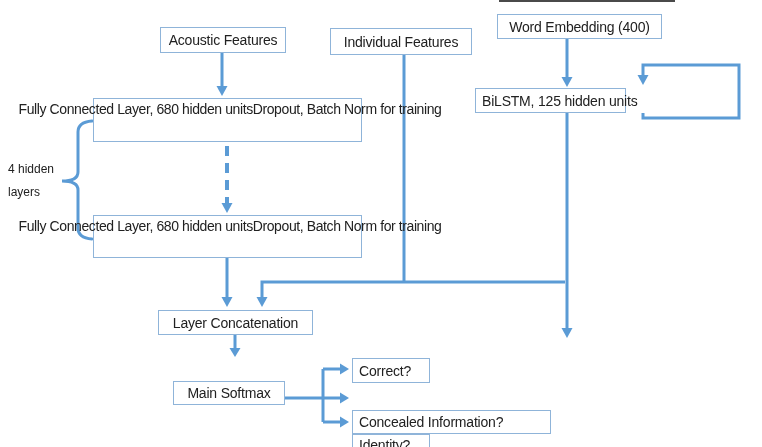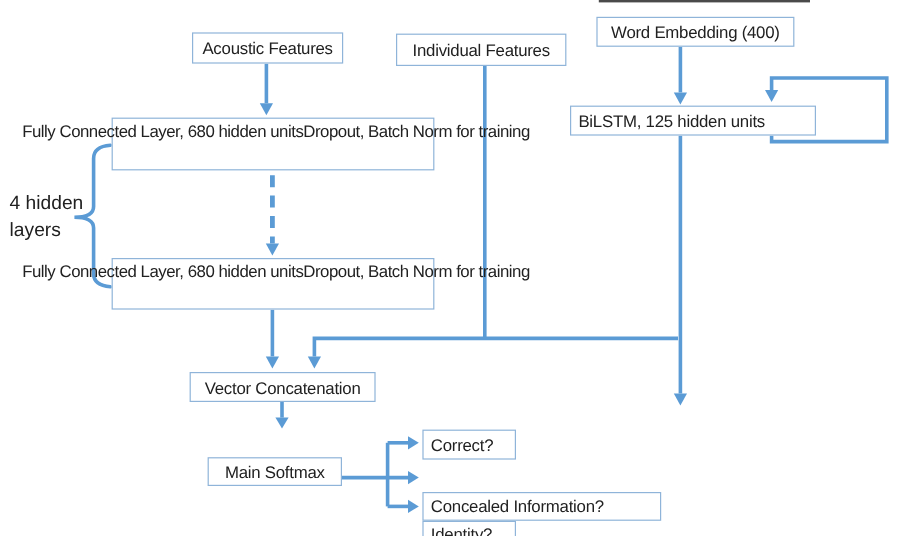--- a/index.html
+++ b/index.html
@@ -66,21 +66,21 @@
     align-items: flex-start;
     justify-content: center;
     padding-left: 5px;
     font-size: 14px;
     letter-spacing: -0.4px;
     line-height: 20px;
   }
   .annotation {
     position: absolute;
     color: var(--text, #212121);
-    font-size: 16px;
+    font-size: 12px;
     line-height: 23px;
     width: 66px;
   }
 </style>
 </head>
 <body>
 
 <div id="stage">
 
   <svg id="wires" viewBox="0 0 762 447" xmlns="http://www.w3.org/2000/svg">
@@ -133,23 +133,23 @@
   <div class="node two-line" style="left:93px; top:98px; width:269px; height:44px;">
     <span>Fully Connected Layer, 680 hidden units</span>
     <span>Dropout, Batch Norm for training</span>
   </div>
 
   <div class="node two-line" style="left:93px; top:215px; width:269px; height:43px;">
     <span>Fully Connected Layer, 680 hidden units</span>
     <span>Dropout, Batch Norm for training</span>
   </div>
 
-  <div class="node left" style="left:475px; top:88px; width:205px; height:25px;">BiLSTM, 125 hidden units</div>
+  <div class="node left" style="left:475px; top:88px; width:151px; height:25px;">BiLSTM, 125 hidden units</div>
 
-  <div class="node" style="left:158px; top:310px; width:155px; height:25px;">Vector Concatenation</div>
+  <div class="node" style="left:158px; top:310px; width:155px; height:25px;">Layer Concatenation</div>
 
   <div class="node" style="left:173px; top:381px; width:112px; height:24px;">Main Softmax</div>
 
 
   <div class="node left" style="left:352px; top:358px; width:78px; height:25px;">Correct?</div>
 
   <div class="node left" style="left:352px; top:386px; width:78px; height:22px;margin-top:48px;">Identity?</div>
 
   <div class="node left" style="left:352px; top:410px; width:199px; height:24px;">Concealed Information?</div>
 

